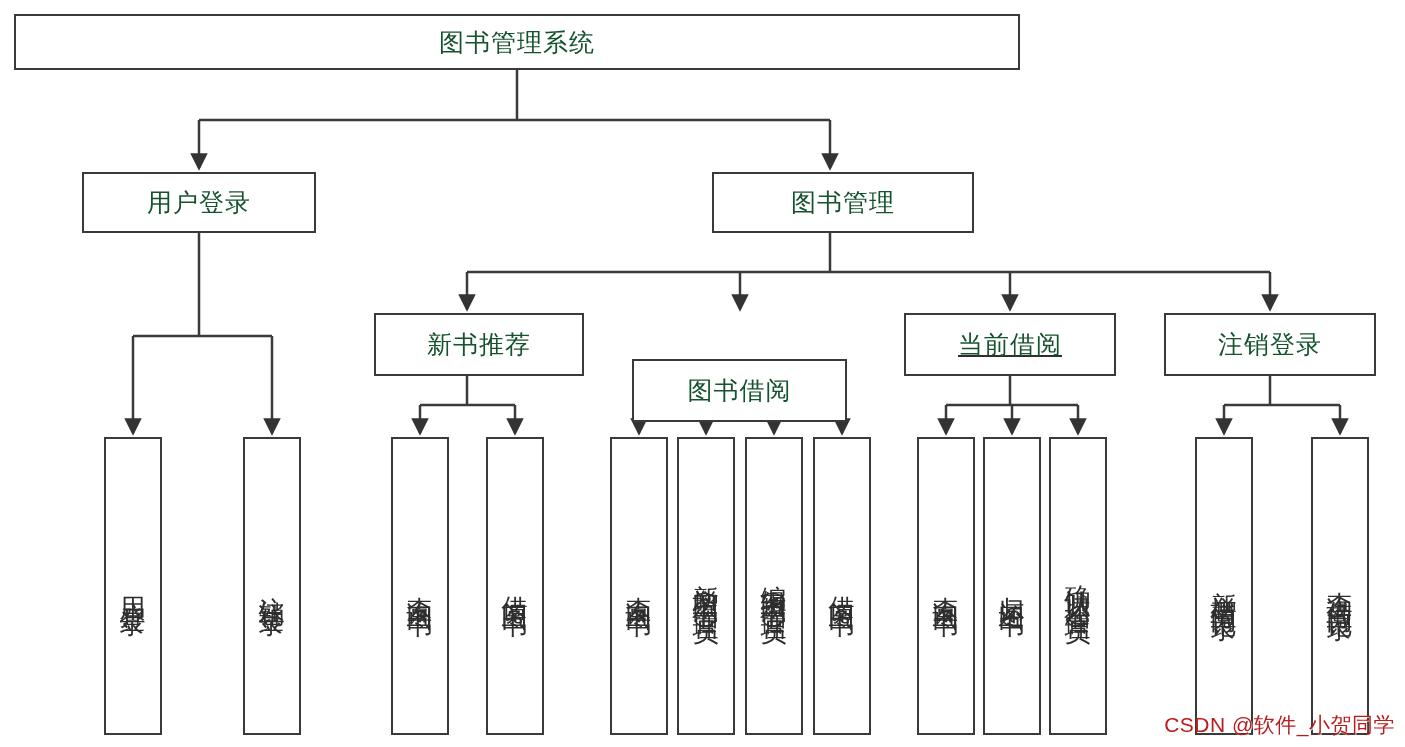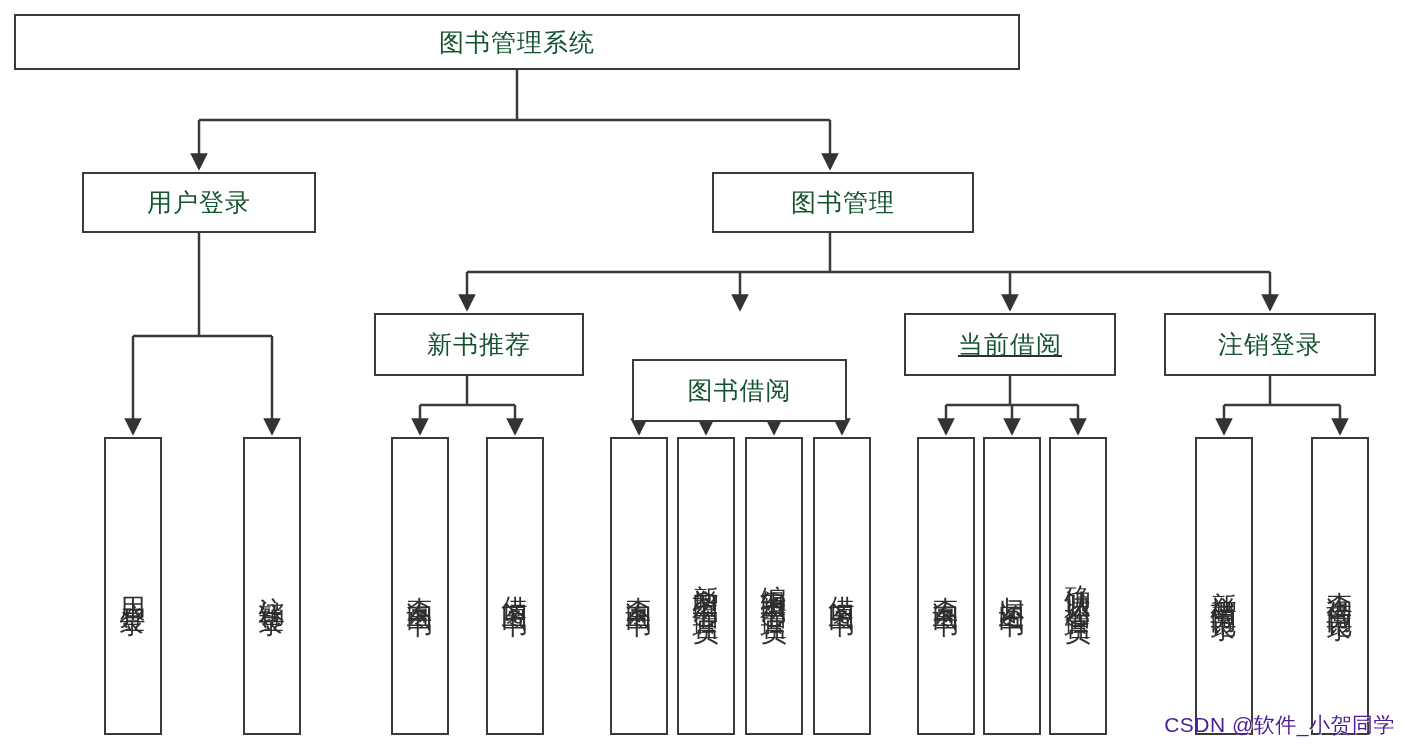--- a/index.html
+++ b/index.html
@@ -30,21 +30,21 @@
     text-orientation:upright;
     font-size:26px;
     letter-spacing:5px;
     line-height:1;
     color:#2e2e2e;
   }
   .watermark{
     position:absolute;
     top:711px;right:10px;
     font-size:21px;
-    color:#4c1d95;
+    color:#b91c1c;
     letter-spacing:0.5px;
     white-space:nowrap;
     text-shadow:1px 1px 0 rgba(255,255,255,0.65);
     z-index:5;
   }
 </style>
 </head>
 <body>
 
 <div class="canvas">

